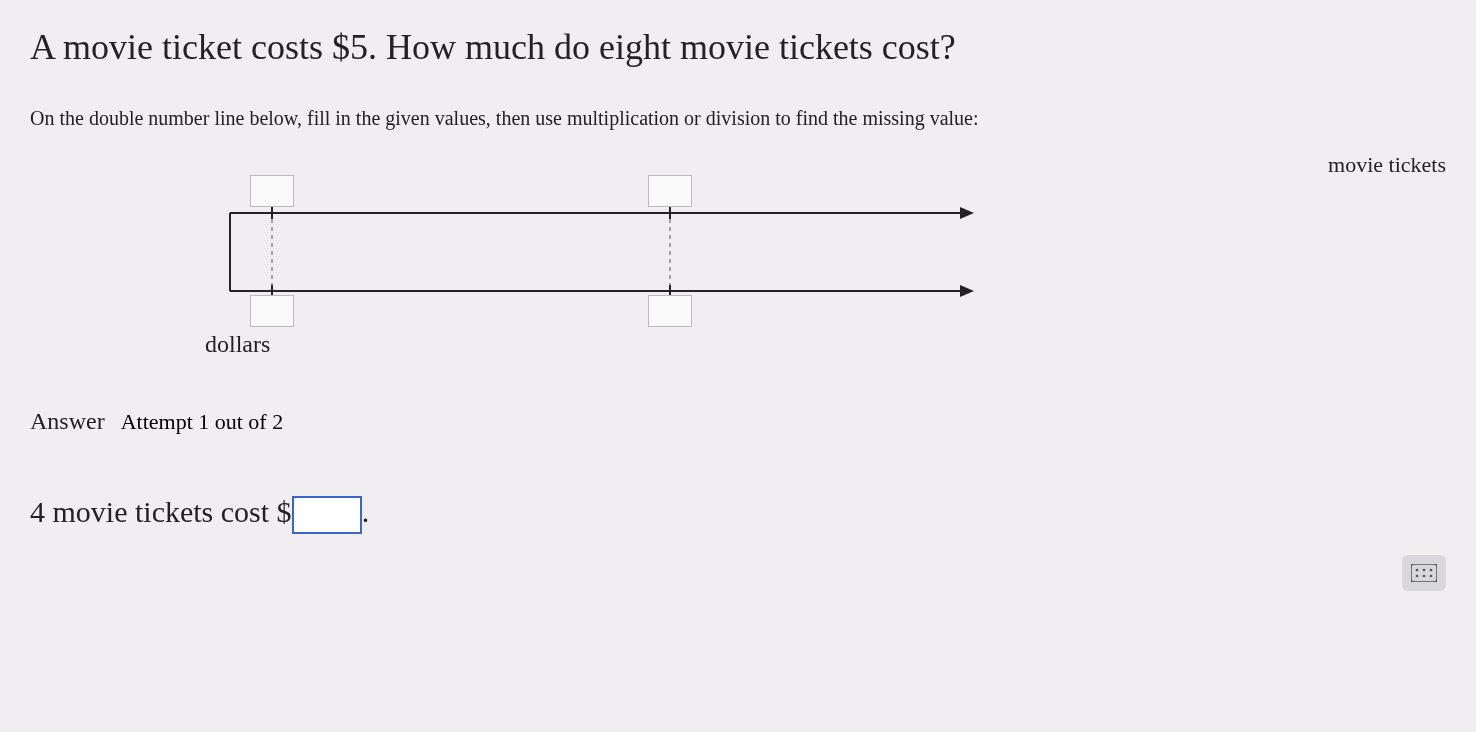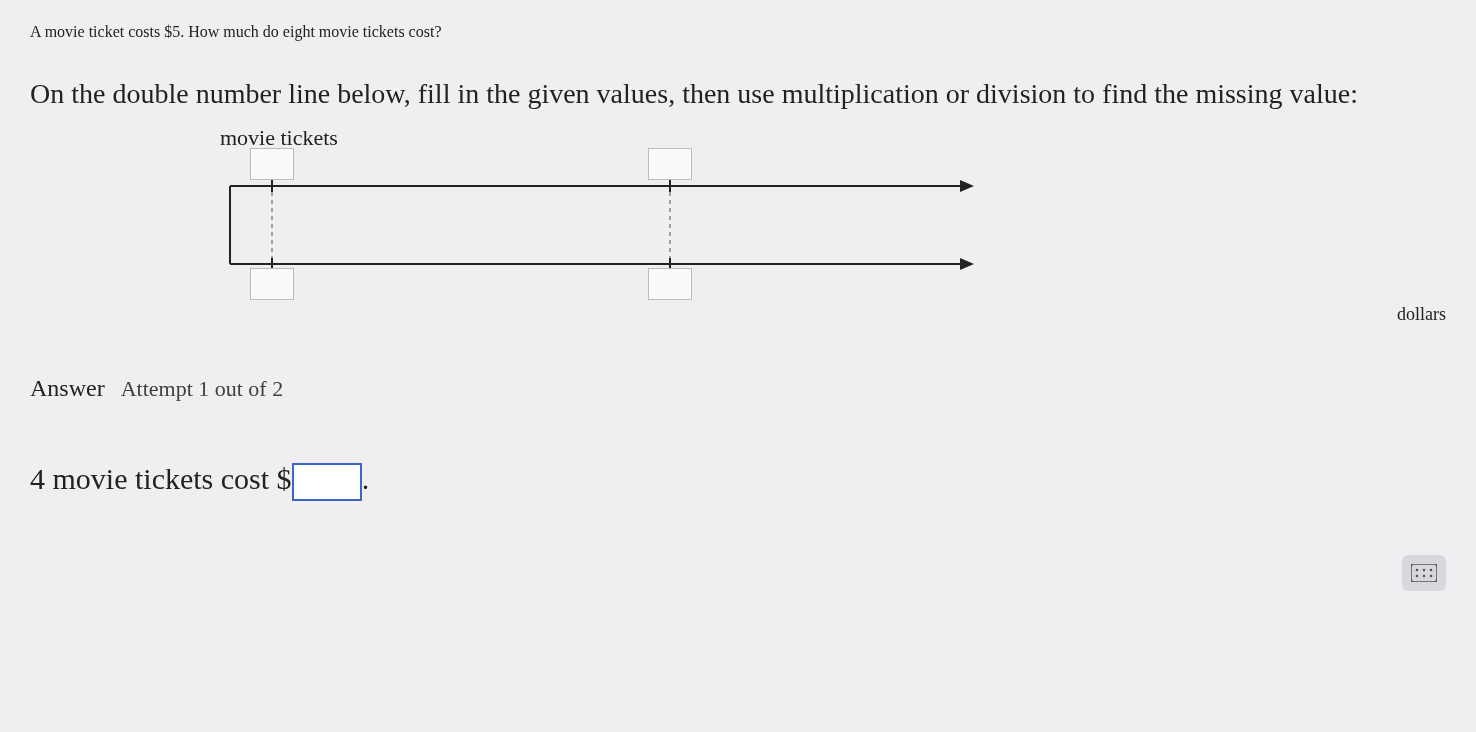--- a/index.html
+++ b/index.html
@@ -7,43 +7,43 @@
     padding: 20px 30px;
     font-family: Georgia, 'Times New Roman', serif;
     background: #f0eef0;
     color: #222;
     width: 1476px;
     height: 732px;
     box-sizing: border-box;
     position: relative;
   }
   .question-text {
-    font-size: 16px;
+    font-size: 36px;
     line-height: 1.5;
     margin-bottom: 30px;
   }
   .instruction-text {
-    font-size: 28px;
+    font-size: 20px;
     line-height: 1.4;
-    margin-bottom: 12px;
+    margin-bottom: 20px;
   }
   .diagram-area {
     margin-left: 180px;
     margin-bottom: 50px;
   }
   .diagram-label {
     font-size: 22px;
     margin-bottom: 5px;
     margin-left: 10px;
+    text-align: right;
   }
   .diagram-label-bottom {
-    font-size: 18px;
+    font-size: 24px;
     margin-top: 8px;
     margin-left: -5px;
-    text-align: right;
   }
   .numberline-container {
     position: relative;
     width: 780px;
     height: 140px;
   }
   .input-box {
     position: absolute;
     width: 44px;
     height: 32px;
@@ -54,21 +54,21 @@
     box-sizing: border-box;
   }
   .answer-row {
     margin-top: 40px;
     font-size: 24px;
   }
   .answer-label {
     font-weight: normal;
   }
   .attempt-text {
-    color: #404040;
+    color: #000000;
     font-size: 22px;
     margin-left: 10px;
   }
   .final-answer-row {
     margin-top: 60px;
     font-size: 30px;
   }
   .answer-input {
     width: 70px;
     height: 38px;

